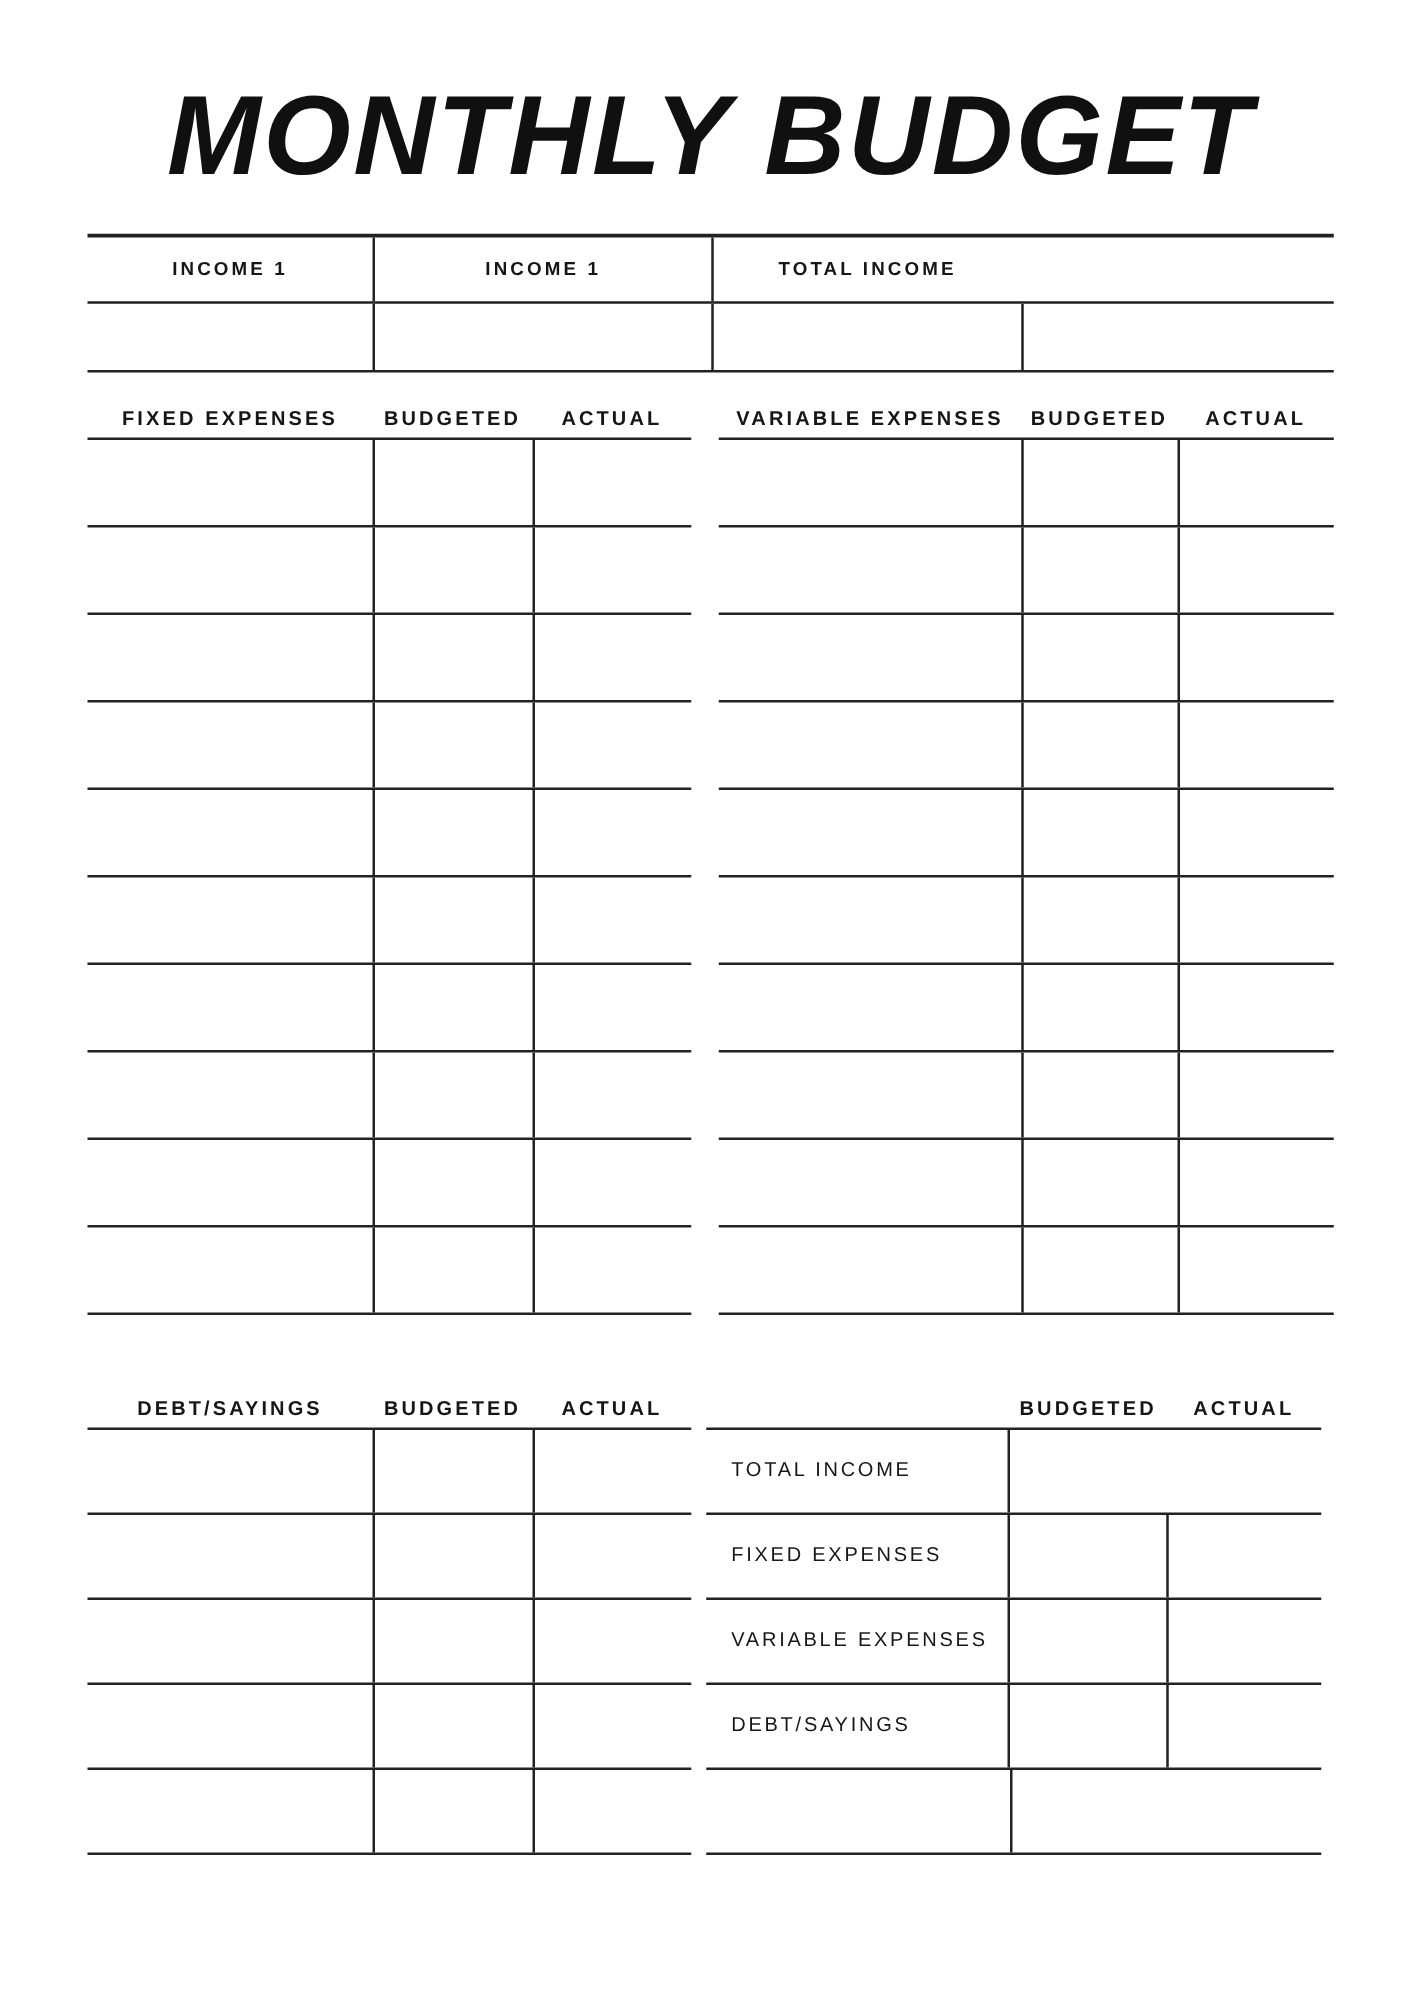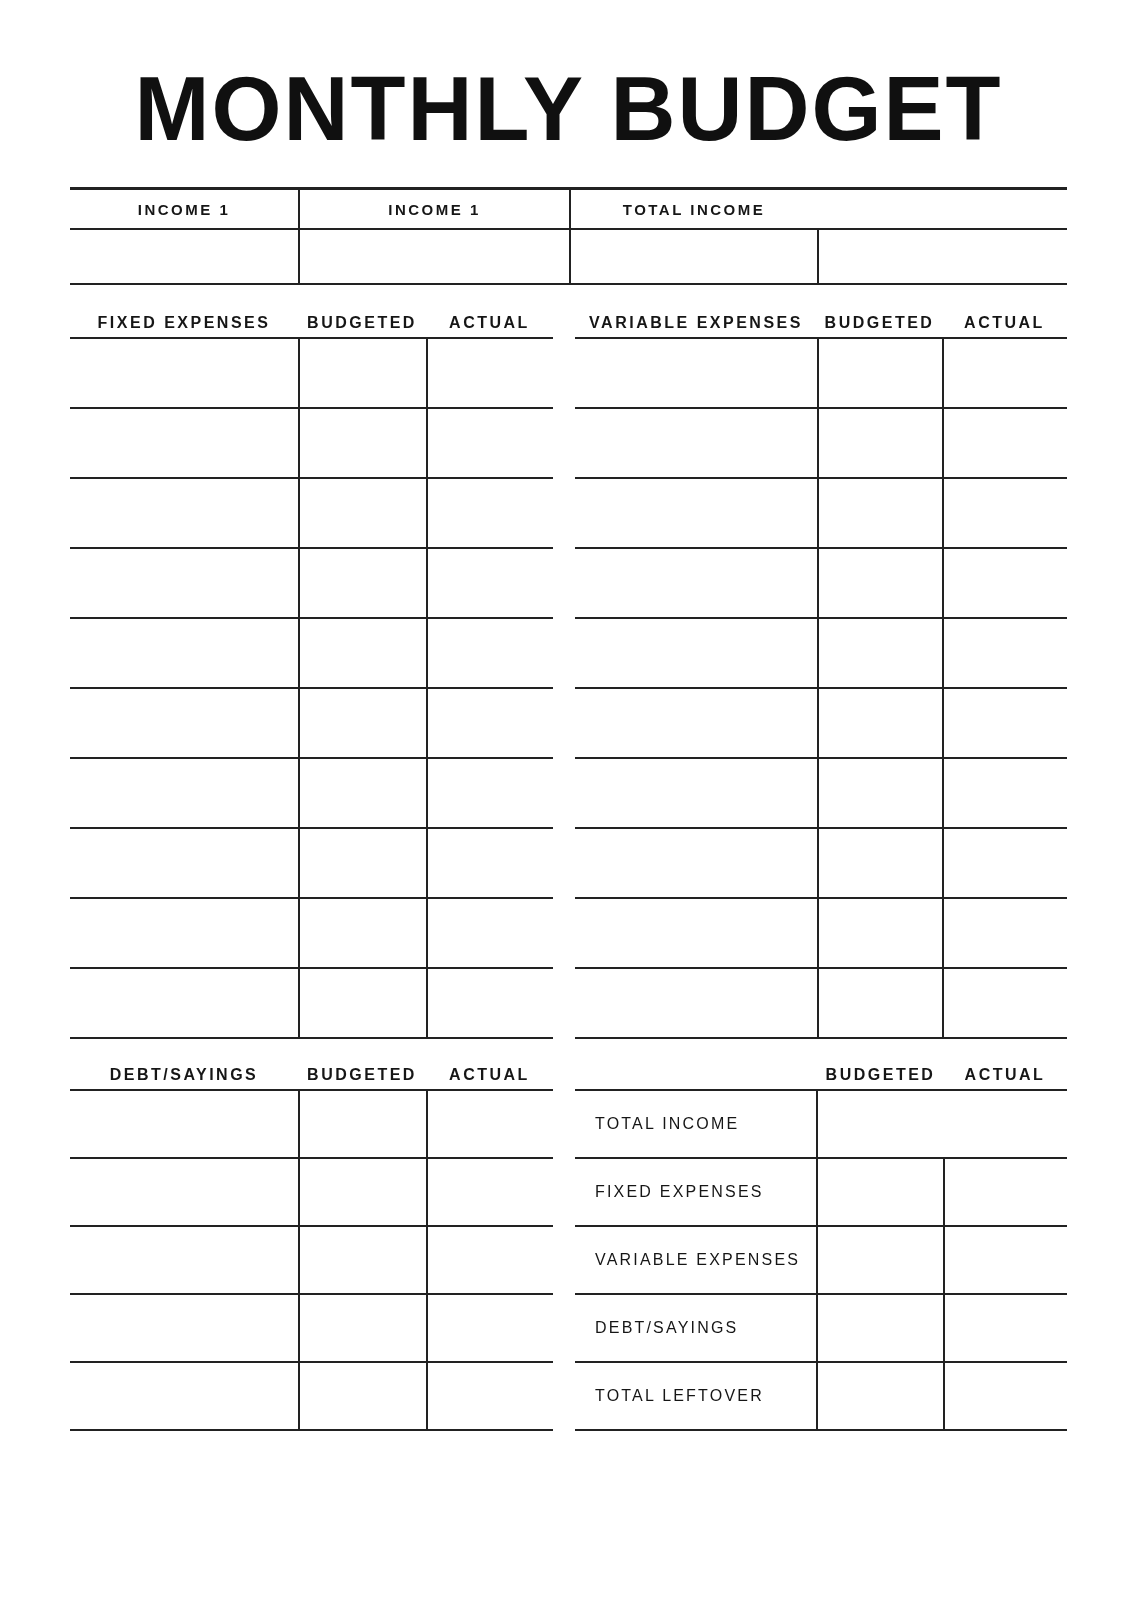--- a/index.html
+++ b/index.html
@@ -21,20 +21,21 @@
   
   .title{
     margin-top:64px;
     text-align:center;
     font-size:90px;
     font-weight:700;
     letter-spacing:2px;
     line-height:1.0;
     color:#101010;
     white-space:nowrap;
+    font-style:italic;
   }
   
   .months{
     margin-top:40px;
     display:flex;
     height:54px;
     border:2px solid var(--line);
   }
   .month-cell{
     flex:1;
@@ -46,21 +47,21 @@
   
   .income{
     margin-top:33px;
     border-top:3px solid var(--line);
     border-bottom:2px solid var(--line);
   }
   .income-head,.income-body{
     display:grid;
     grid-template-columns:228px 271px 248px 1fr;
   }
-  .income-head{height:40px;border-bottom:2px solid var(--line)}
+  .income-head{height:53px;border-bottom:2px solid var(--line)}
   .income-body{height:53px}
   .income-head .cell,.income-body .cell{
     display:flex;align-items:center;justify-content:center;
     border-left:2px solid var(--line);
     font-size:15px;font-weight:600;letter-spacing:2.5px;
   }
   .income-head .cell:first-child,.income-body .cell:first-child{border-left:none}
   
   .tables{margin-top:24px;display:flex;gap:22px}
   .xt{width:483px}
@@ -72,21 +73,21 @@
   .xt.right .xt-head,.xt.right .xt-row{grid-template-columns:242px 125px 1fr}
   .xt-head .hcell{
     text-align:center;font-size:16px;font-weight:700;letter-spacing:2.5px;
     white-space:nowrap;
   }
   .xt-body{border-top:2px solid var(--line)}
   .xt-row{display:grid;height:70px;border-bottom:2px solid var(--line)}
   .xt-row .cell{border-left:2px solid var(--line)}
   .xt-row .cell:first-child{border-left:none}
   
-  .bottom{margin-top:22px;display:flex;gap:22px}
+  .bottom{margin-top:62px;display:flex;gap:12px}
   .bt{width:483px}
   .bt .xt-head,.bt .bt-row{grid-template-columns:228px 128px 1fr}
   .bt-body{border-top:2px solid var(--line)}
   .bt-row{display:grid;height:68px;border-bottom:2px solid var(--line)}
   .bt-row .cell{border-left:2px solid var(--line)}
   .bt-row .cell:first-child{border-left:none}
   
   .sum{width:492px}
   .sum-head{
     display:grid;grid-template-columns:243px 125px 1fr;
@@ -311,21 +312,20 @@
             <div class="label-cell">VARIABLE EXPENSES</div>
             <div class="cell"></div>
             <div class="cell actual-cell"></div>
           </div>
           <div class="sum-row">
             <div class="label-cell">DEBT/SAYINGS</div>
             <div class="cell"></div>
             <div class="cell actual-cell"></div>
           </div>
           <div class="sum-row">
-            <div class="label-cell">TOTAL LEFTOVER</div>
             <div class="cell"></div>
             <div class="cell actual-cell"></div>
           </div>
         </div>
     </section>
   </div>
 
 </div>
 
 </body></html>

